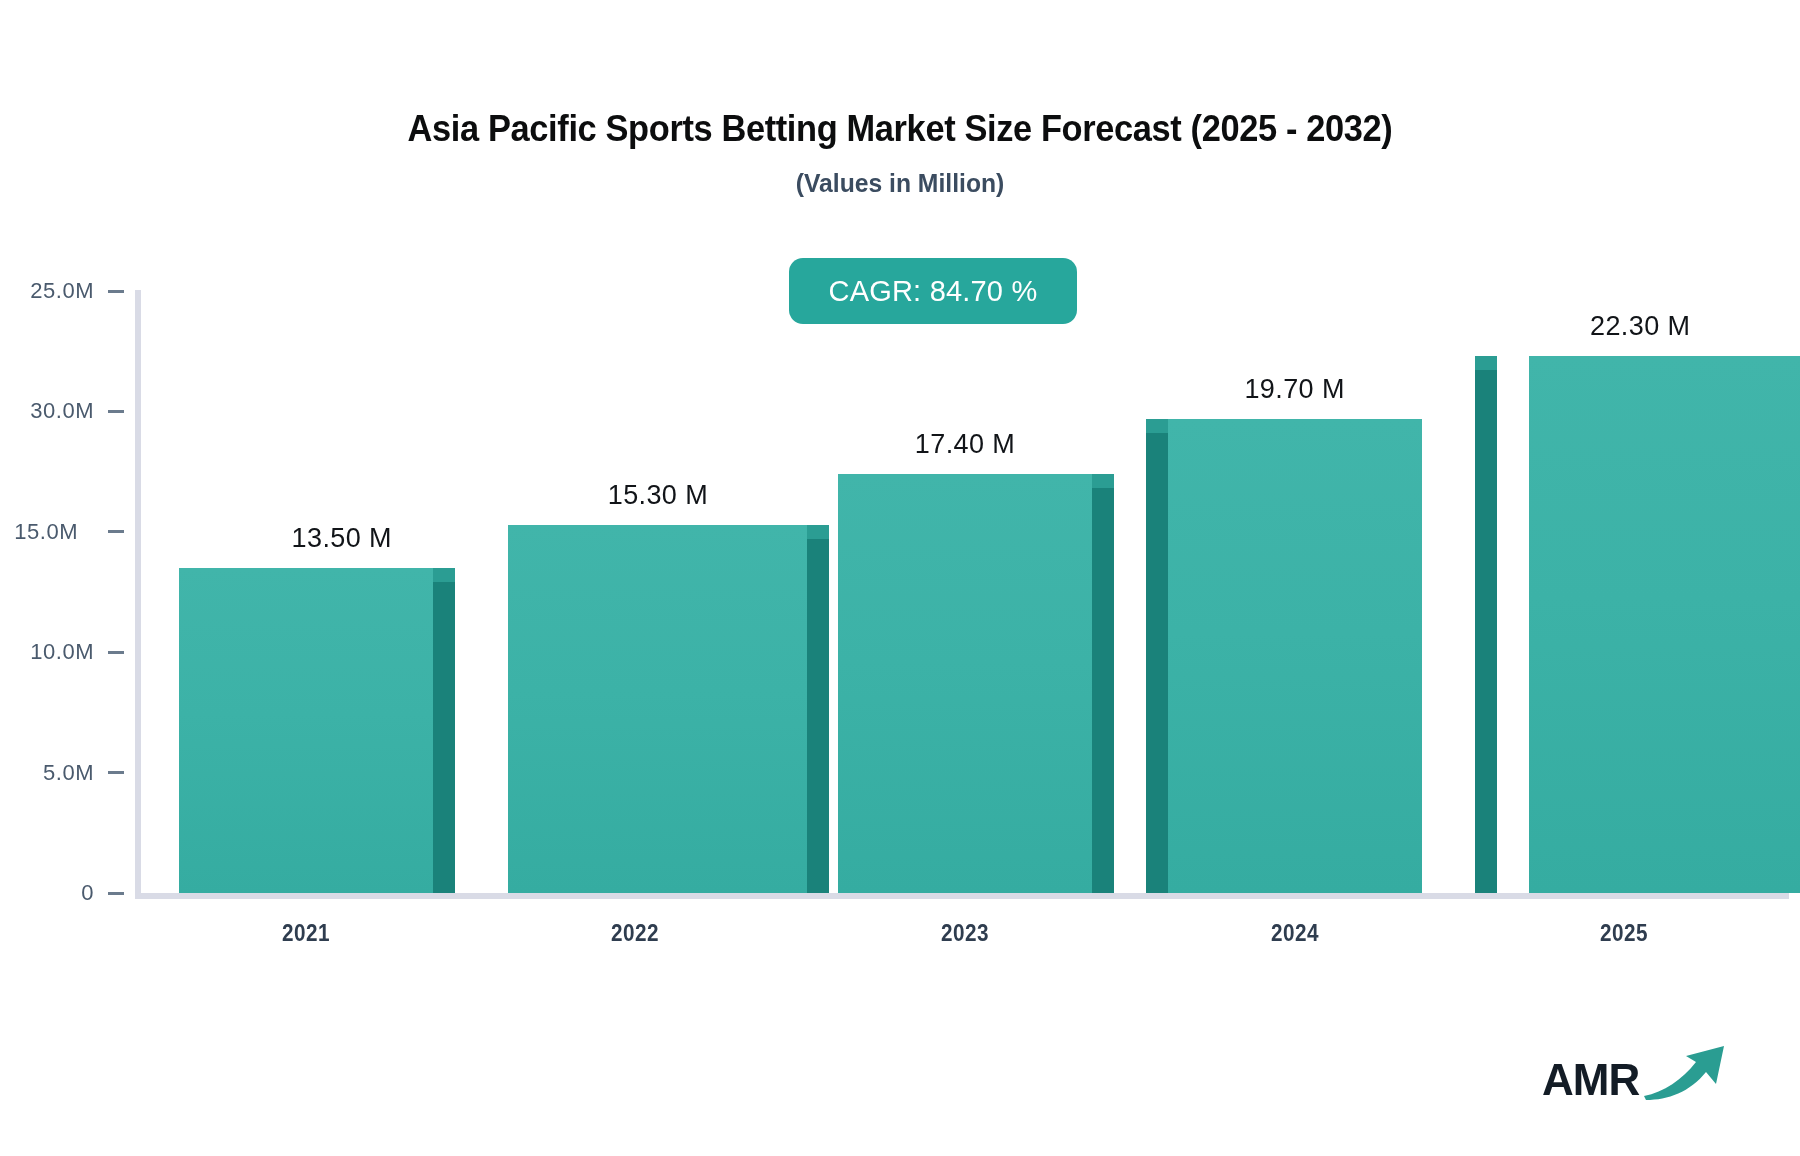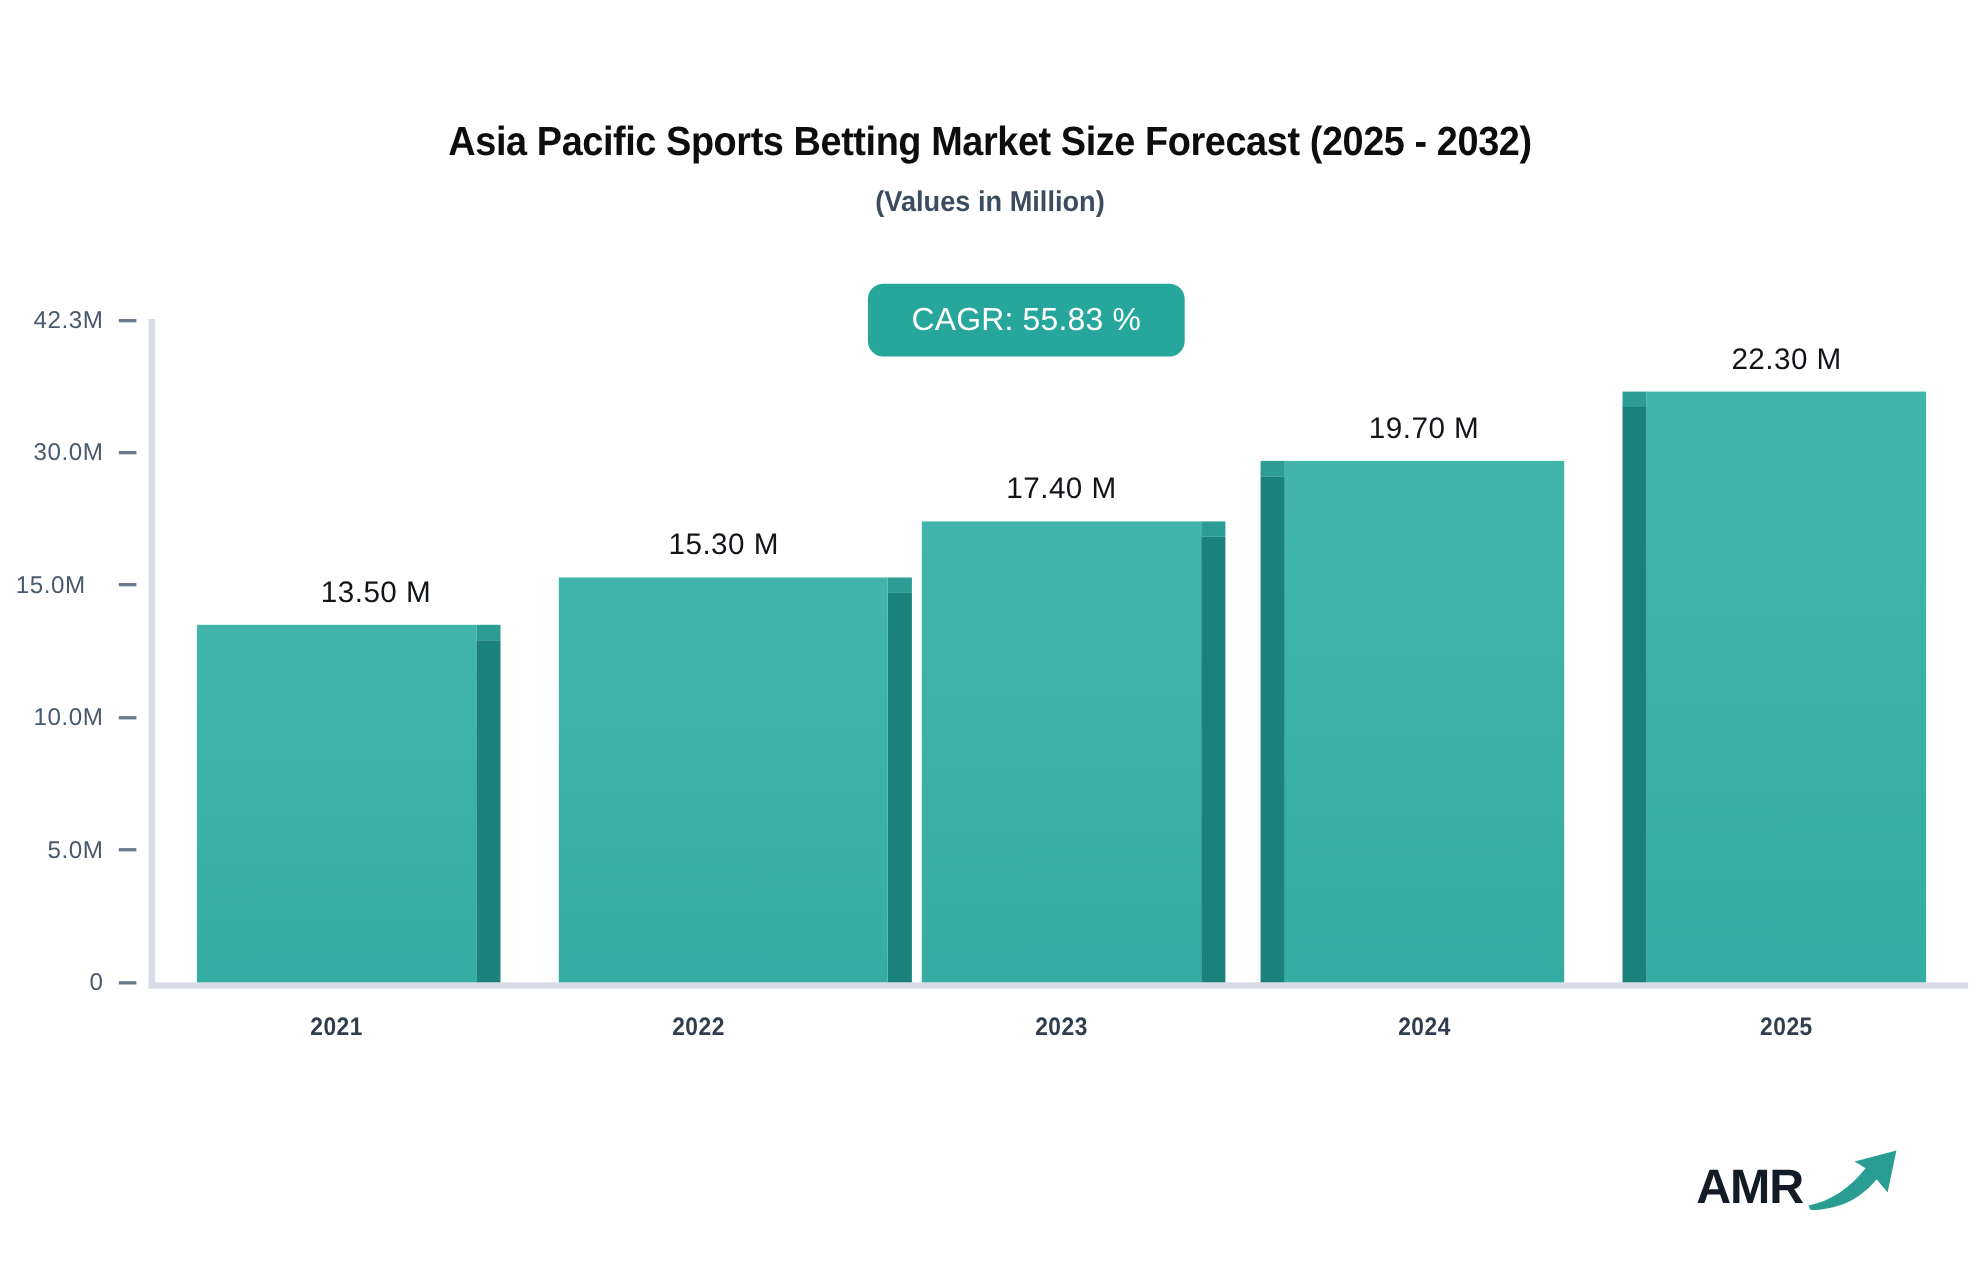--- a/index.html
+++ b/index.html
@@ -190,21 +190,21 @@
 </style>
 </head>
 <body>
 
 <div id="chart-root">
 
   <div id="chart-title">Asia Pacific Sports Betting Market Size Forecast (2025 - 2032)</div>
 
   <div id="chart-subtitle">(Values in Million)</div>
 
-  <div id="cagr-badge">CAGR: 55.83 %</div>
+  <div id="cagr-badge">CAGR: 84.70 %</div>
 
   <div id="plot-area">
     <div id="y-axis-line"></div>
     <div id="x-axis-line"></div>
     <div id="y-ticks">
         <div class="y-tick-row" style="top: 892px;">
           <span class="y-tick-label">0</span>
           <span class="y-tick-dash"></span>
         </div>
         <div class="y-tick-row" style="top: 771.6px;">
@@ -217,21 +217,21 @@
         </div>
         <div class="y-tick-row" style="top: 530.8px; gap: 16px;">
           <span class="y-tick-label">15.0M</span>
           <span class="y-tick-dash"></span>
         </div>
         <div class="y-tick-row" style="top: 410.4px;">
           <span class="y-tick-label">30.0M</span>
           <span class="y-tick-dash"></span>
         </div>
         <div class="y-tick-row" style="top: 290px;">
-          <span class="y-tick-label">42.3M</span>
+          <span class="y-tick-label">25.0M</span>
           <span class="y-tick-dash"></span>
         </div>
       </div>
     <div id="bars">
         <div class="bar-group" style="left: 178.8px; width: 254px; height: 325.08px; bottom: 263px;">
           <div class="bar-side right" style="height: 311.08px;"></div>
           <div class="bar-top-bevel right" style="bottom: 311.08px;"></div>
           <div class="bar-face" style="height: 325.08px;"></div>
           <div class="bar-value-label" style="bottom: 339.08px; margin-left: 36px;">13.50 M</div>
         </div>
@@ -246,21 +246,21 @@
           <div class="bar-top-bevel right" style="bottom: 404.992px;"></div>
           <div class="bar-face" style="height: 418.992px;"></div>
           <div class="bar-value-label" style="bottom: 432.992px;">17.40 M</div>
         </div>
         <div class="bar-group" style="left: 1167.6px; width: 254px; height: 590px; bottom: 263px;">
           <div class="bar-side left" style="height: 460.376px;"></div>
           <div class="bar-top-bevel left" style="bottom: 460.376px;"></div>
           <div class="bar-face" style="height: 474.376px;"></div>
           <div class="bar-value-label" style="bottom: 488.376px;">19.70 M</div>
         </div>
-        <div class="bar-group" style="left: 1497.2px; width: 254px; height: 536.984px; bottom: 263px;">
+        <div class="bar-group" style="left: 1497.2px; width: 254px; height: 536.984px; bottom: 263px; padding-left: 32px;">
           <div class="bar-side left" style="height: 522.984px;"></div>
           <div class="bar-top-bevel left" style="bottom: 522.984px;"></div>
           <div class="bar-face" style="height: 536.984px;"></div>
           <div class="bar-value-label" style="bottom: 550.984px;">22.30 M</div>
         </div>
       </div>
     <div id="x-ticks">
         <div class="x-tick-label" style="left: 305.8px;">2021</div>
         <div class="x-tick-label" style="left: 635.4px;">2022</div>
         <div class="x-tick-label" style="left: 965px;">2023</div>

